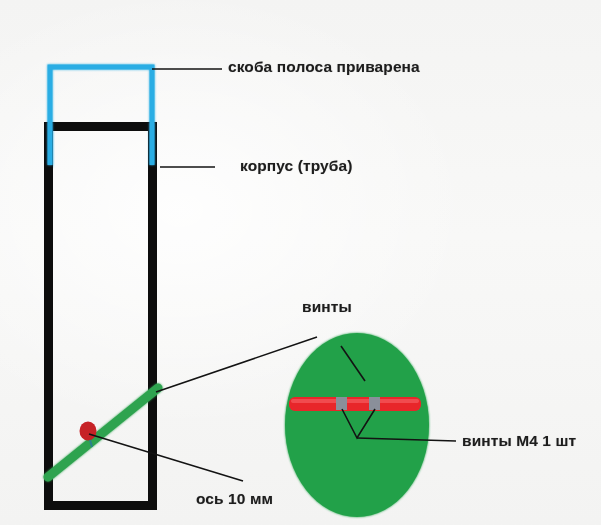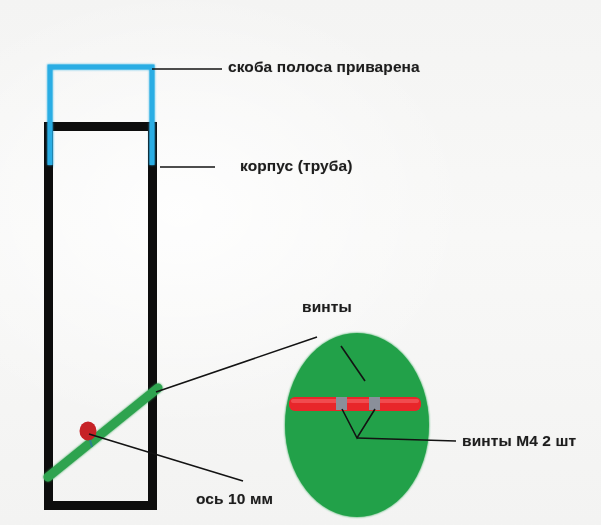--- a/index.html
+++ b/index.html
@@ -126,17 +126,17 @@
     </g>
 
   </svg>
 
   <div class="lbl" id="label-skoba">скоба полоса приварена</div>
 
   <div class="lbl" id="label-korpus">корпус (труба)</div>
 
   <div class="lbl" id="label-klapan">винты</div>
 
-  <div class="lbl" id="label-vinty">винты М4 2 шт</div>
+  <div class="lbl" id="label-vinty">винты М4 1 шт</div>
 
   <div class="lbl" id="label-os">ось 10 мм</div>
 
 </div>
 
 </body></html>

